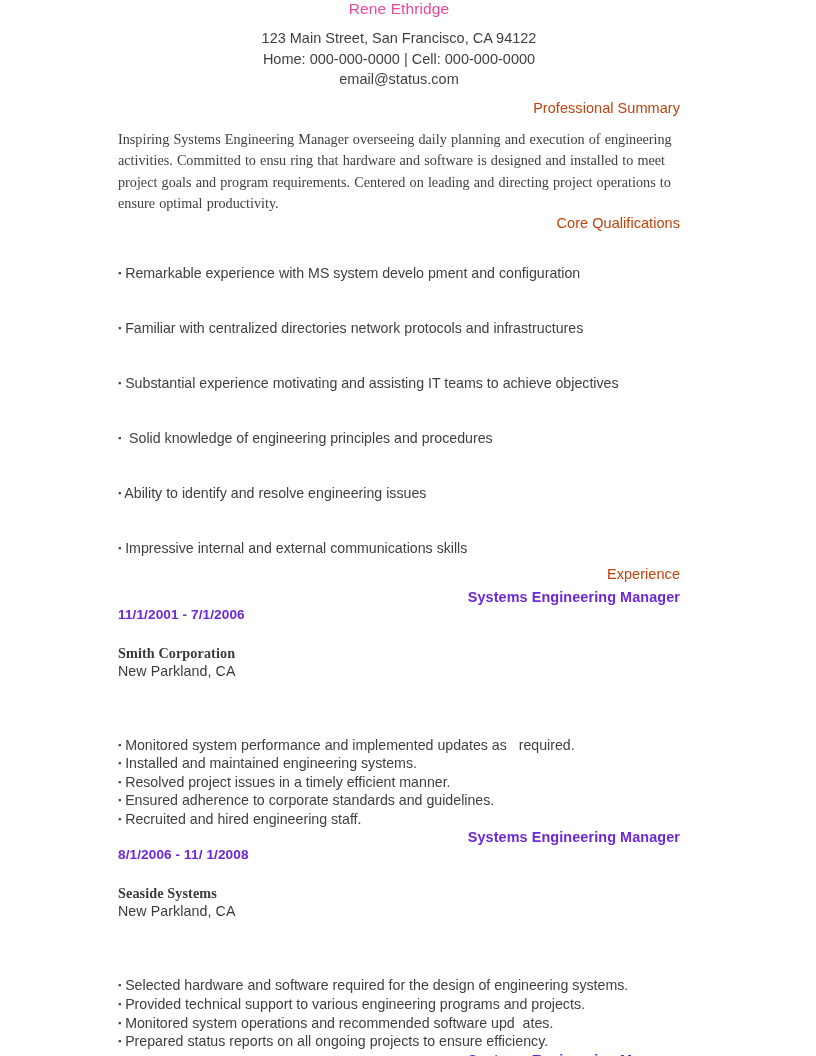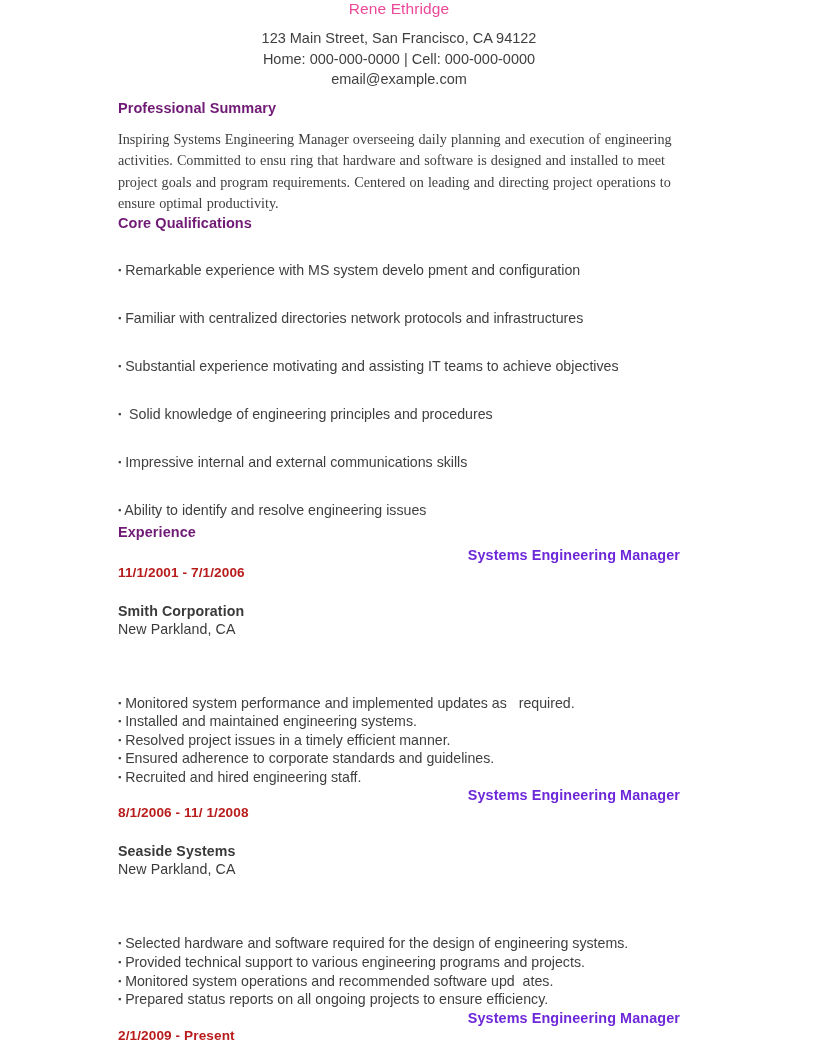--- a/index.html
+++ b/index.html
@@ -36,25 +36,26 @@
     text-align: center;
     color: #3f3f3f;
     font-size: 14.5px;
     line-height: 20.5px;
     margin-top: 10px;
   }
   .hdr-lines div { white-space: pre; }
 
   
   .sec-heading {
-    color: #701a75;
-    font-weight: bold;
+    color: #c2410c;
+    font-weight: normal;
     font-size: 14.5px;
     line-height: 17px;
     letter-spacing: 0.05px;
+    text-align: right;
   }
   .sec-summary-heading { margin-top: 10px; }
   .sec-core-heading    { margin-top: 0px; }
   .sec-exp-heading     { margin-top: 4px; }
 
   
   .summary-para {
     color: #3f3f3f;
     font-size: 14.2px;
     line-height: 21.5px;
@@ -66,21 +67,21 @@
 
   
   .bullets { margin: 0; padding: 0; list-style: none; }
   .bullets li {
     color: #3f3f3f;
     font-size: 14.2px;
     line-height: 19.5px;
     white-space: pre;
   }
   .bullets.qual { margin-top: 19px; }
-  .bullets.qual li { line-height: 20px; margin-top: 28px; }
+  .bullets.qual li { line-height: 27px; margin-top: 28px; }
   .bullets.duties { margin-top: 8px; }
   .bullets.duties li { line-height: 18.6px; }
   .bullets li .bu {
     display: inline-block;
     font-size: 9px;
     vertical-align: 2px;
     color: #3f3f3f;
   }
 
   
@@ -88,68 +89,68 @@
     font-weight: bold;
     font-size: 14.4px;
     color: #6d28d9;
     line-height: 18px;
     letter-spacing: 0.1px;
     text-align: right;
   }
   .job-dates {
     font-weight: bold;
     font-size: 13.6px;
-    color: #b91c1c;
+    color: #6d28d9;
     line-height: 18px;
     white-space: pre;
     letter-spacing: 0.1px;
   }
   .job-company {
     font-weight: bold;
     font-size: 14.2px;
     color: #3a3a3a;
     line-height: 18px;
     letter-spacing: 0.1px;
   }
   .job-location {
     font-weight: normal;
     font-size: 14.2px;
     color: #3a3a3a;
     line-height: 18px;
     letter-spacing: 0.1px;
   }
-  .gap-before-company { margin-top: 20px; }
+  .gap-before-company { margin-top: 20px; font-family: Liberation Serif, serif; }
   .gap-before-duties  { height: 48px; }
   .job-block.first    { margin-top: 5px; }
   .job-block.later    { margin-top: 0px; }
 </style>
 </head>
 <body>
 
 <div class="page">
   <div class="content">
 
     <div class="hdr-name">Rene Ethridge</div>
     <div class="hdr-lines">
       <div>123 Main Street, San Francisco, CA 94122</div>
       <div>Home: 000-000-0000 | Cell: 000-000-0000</div>
-      <div>email@example.com</div>
+      <div>email@status.com</div>
     </div>
 
     <div class="sec-heading sec-summary-heading">Professional Summary</div>
     <div class="summary-para">Inspiring Systems Engineering Manager overseeing daily planning and execution of engineering activities. Committed to ensu ring that hardware and software is designed and installed to meet project goals and program requirements. Centered on leading and directing project operations to ensure optimal productivity.</div>
 
     <div class="sec-heading sec-core-heading">Core Qualifications</div>
     <ul class="bullets qual" id="qual-list">
         <li><span class="bu">▪</span><span> Remarkable experience with MS system develo pment and configuration</span></li>
         <li><span class="bu">▪</span><span> Familiar with centralized directories network protocols and infrastructures</span></li>
         <li><span class="bu">▪</span><span> Substantial experience motivating and assisting IT teams to achieve objectives</span></li>
         <li><span class="bu">▪</span><span>  Solid knowledge of engineering principles and procedures</span></li>
+        <li><span class="bu">▪</span><span> Ability to identify and resolve engineering issues</span></li>
         <li><span class="bu">▪</span><span> Impressive internal and external communications skills</span></li>
-        <li><span class="bu">▪</span><span> Ability to identify and resolve engineering issues</span></li>
       </ul>
 
     <div class="sec-heading sec-exp-heading">Experience</div>
     <div id="exp-list">
         <div class="job-block first">
           <div class="job-title">Systems Engineering Manager</div>
           <div class="job-dates">11/1/2001 - 7/1/2006</div>
           <div class="job-company gap-before-company">Smith Corporation</div>
           <div class="job-location">New Parkland, CA</div>
           <div class="gap-before-duties"></div>

